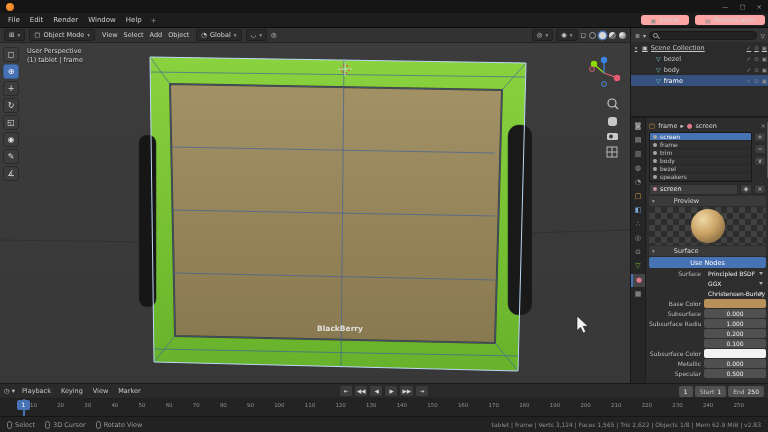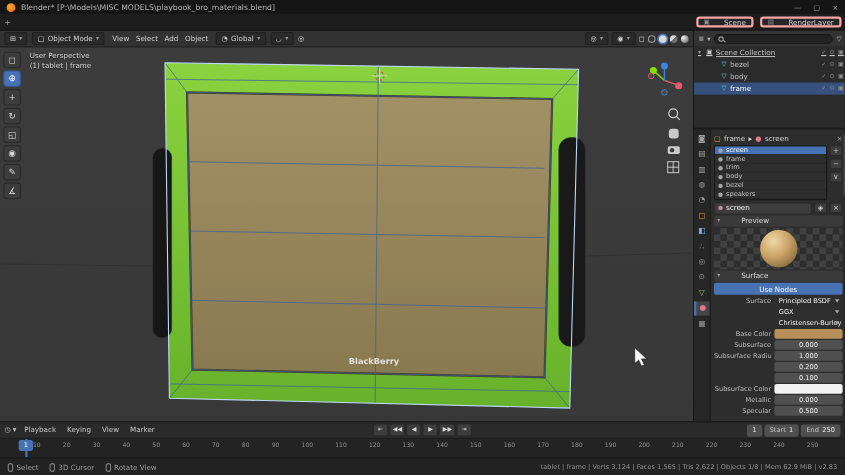--- a/index.html
+++ b/index.html
@@ -15,21 +15,21 @@
 
   
   .topbar{position:absolute;left:0;top:13px;width:768px;height:15px;background:#1d1d1d;display:flex;align-items:stretch;border-bottom:1px solid #0e0e0e}
   .menus{display:flex;align-items:center;padding-left:3px}
   .menu{padding:0 5px;font-size:7px;color:#cfcfcf}
   .tabs{display:flex;align-items:flex-end;margin-left:5px}
   .tab{padding:2px 6px;font-size:7px;color:#9b9b9b;background:#262626;border:1px solid #141414;border-bottom:none;border-radius:4px 4px 0 0;margin-right:1px;white-space:nowrap}
   .tab.active{background:#3f3f3f;color:#f0f0f0}
   .addtab{padding:2px 4px;font-size:7px;color:#9b9b9b;align-self:flex-end}
   .spacer{flex:1}
-  .pill{display:flex;align-items:flex-start;gap:13px;background:#262626;border:2px solid #fca5a5;border-radius:3px;padding:0 5px;margin:2px 3px;font-size:6.5px;color:#d2d2d2;white-space:nowrap}
+  .pill{display:flex;align-items:center;gap:3px;background:#262626;border:5px solid #fca5a5;border-radius:3px;padding:0 5px;margin:2px 3px;font-size:6.5px;color:#d2d2d2;white-space:nowrap}
   .pill .ic{font-size:6px;color:#8f8f8f}
 
   
   .vph{position:absolute;left:0;top:28px;width:630px;height:15px;background:#323232;border-bottom:1px solid #232323;display:flex;align-items:center;gap:4px;padding:0 4px;font-size:6.5px;color:#d2d2d2;z-index:6}
   .vph .sel{display:flex;align-items:center;gap:3px;background:#2a2a2a;border:1px solid #202020;border-radius:2px;padding:1px 4px;white-space:nowrap}
   .vph .m{padding:0 3px}
   .vph .chev{font-size:5.5px;color:#9a9a9a}
   .vph .right{margin-left:auto;display:flex;align-items:center;gap:3px}
   .sph{width:7px;height:7px;border-radius:50%;display:inline-block;background:#9a9a9a}
   .sph.wire{background:transparent;border:1px solid #9a9a9a}
@@ -113,29 +113,36 @@
   .mico{width:5px;height:8px;border:1px solid #7e7e7e;border-radius:2.5px;display:inline-block}
   .stats{margin-left:auto;white-space:nowrap;color:#8f8f8f;font-size:6px}
 </style>
 </head>
 <body>
 
 <div id="app">
 
   <div class="titlebar">
     <span class="blogo"></span>
-    <span class="ttext">Blender*  [P:\Models\MISC MODELS\playbook_bro_materials.blend]</span>
     <span class="wctrls">
       <span>—</span>
       <span>▢</span>
       <span>×</span>
     </span>
   </div>
 
   <div class="topbar">
+    <div class="menus">
+
+    <span class="menu">File</span>
+        <span class="menu">Edit</span>
+        <span class="menu">Render</span>
+        <span class="menu">Window</span>
+        <span class="menu">Help</span>
+      </div>
     <span class="addtab">+</span>
     <span class="spacer"></span>
     <span class="pill">
       <span class="ic">▣</span>
       <span>Scene</span>
     </span>
     <span class="pill">
       <span class="ic">▤</span>
       <span>RenderLayer</span>
     </span>

